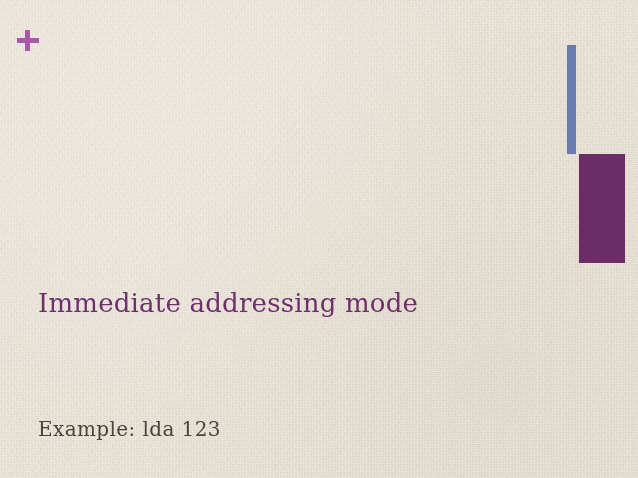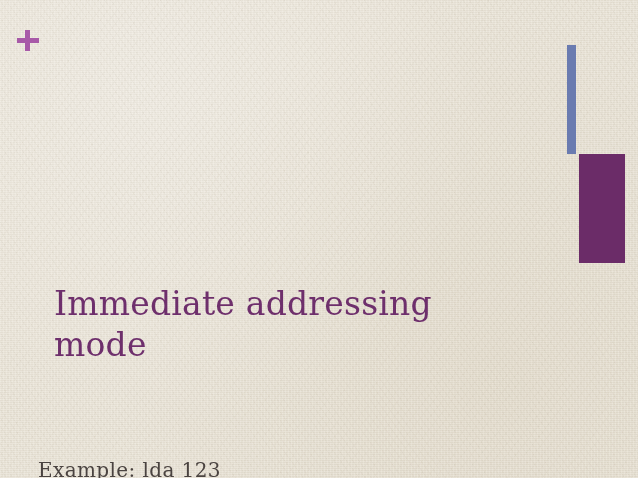--- a/index.html
+++ b/index.html
@@ -76,26 +76,26 @@
     left: 579px;
     top: 21px;
     width: 46px;
     height: 109px;
     background-color: #6b2c68;
   }
 
   
   .slide-title {
     position: absolute;
-    left: 54px;
+    left: 38px;
     top: 41px;
     width: 480px;
     margin: 0;
     font-family: "DejaVu Serif", "Liberation Serif", serif;
-    font-size: 33px;
+    font-size: 26px;
     font-weight: 400;
     line-height: 41px;
     letter-spacing: 0.2px;
     color: #6e2f6c;
   }
   .slide-subtitle {
     position: absolute;
     left: 38px;
     top: 134px;
     margin: 0;

